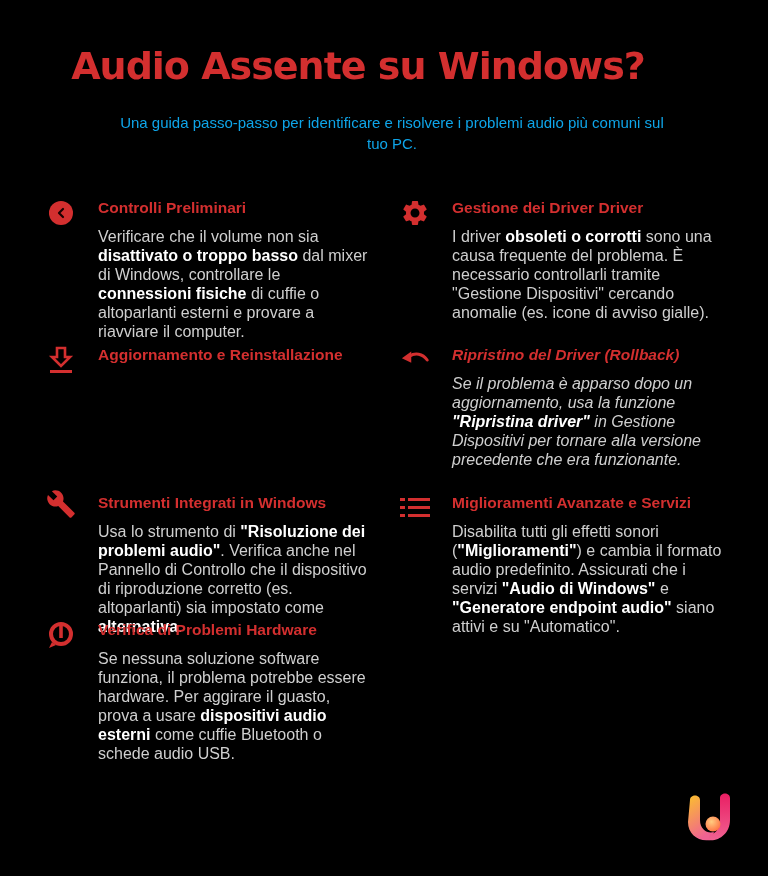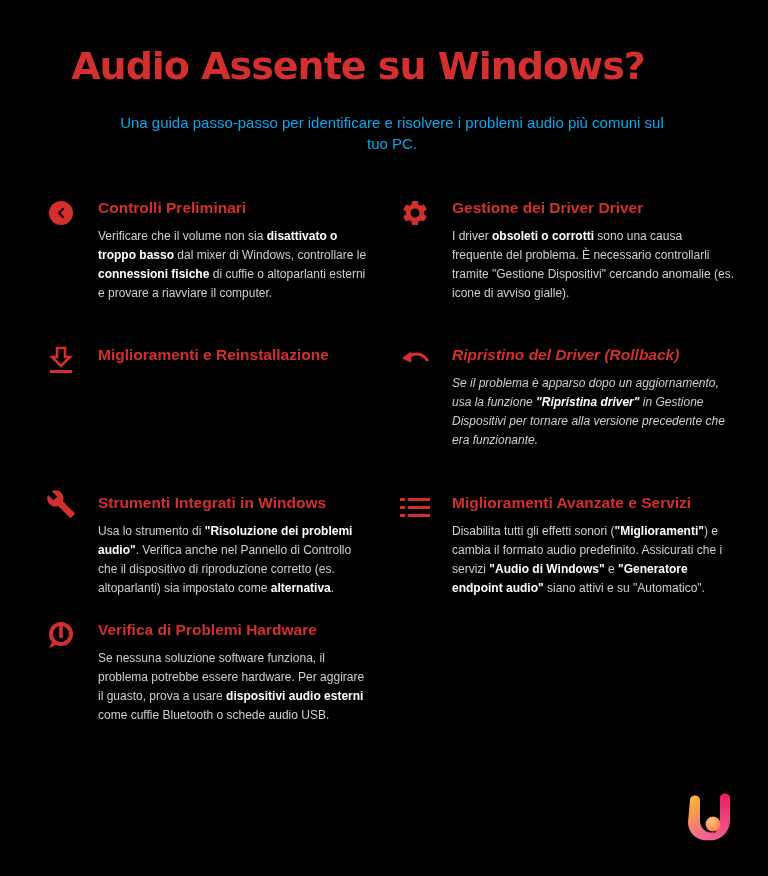--- a/index.html
+++ b/index.html
@@ -57,21 +57,21 @@
     .card h3 {
       margin: 0 0 9px 0;
       font-size: 15.5px;
       font-weight: bold;
       color: #d32f2f;
       line-height: 20px;
       white-space: nowrap;
     }
     .card p {
       margin: 0;
-      font-size: 12px;
+      font-size: 16px;
       line-height: 19px;
       color: #cfcfcf;
     }
     .card p b {
       color: #ffffff;
       font-weight: bold;
     }
     #card-0 { left: 98px;  top: 198px; width: 272px; }
     #card-1 { left: 452px; top: 198px; width: 282px; }
     #card-2 { left: 98px;  top: 345px; width: 272px; }
@@ -116,21 +116,21 @@
   <p>I driver <b>obsoleti o corrotti</b> sono una causa frequente del problema. È necessario controllarli tramite "Gestione Dispositivi" cercando anomalie (es. icone di avviso gialle).</p>
 </div>
 
 <div class="card" id="card-2">
   <span class="icon">
     <svg width="28" height="30" viewBox="0 0 28 30">
       <path d="M10 3 H18 V12 H23 L14 21 L5 12 H10 Z" fill="none" stroke="#d32f2f" stroke-width="2.6" stroke-linejoin="miter"></path>
       <rect x="3" y="25" width="22" height="3" fill="#d32f2f"></rect>
     </svg>
   </span>
-  <h3>Miglioramenti e Reinstallazione</h3>
+  <h3>Aggiornamento e Reinstallazione</h3>
 </div>
 
 <div class="card" id="card-3">
   <span class="icon">
     <svg width="32" height="28" viewBox="0 0 32 28">
       <path d="M10 10 C16 6 24 7 29 14" fill="none" stroke="#d32f2f" stroke-width="3.2" stroke-linecap="round"></path>
       <path d="M2 12 L12 5 L12 17 Z" fill="#d32f2f"></path>
     </svg>
   </span>
   <h3>Ripristino del Driver (Rollback)</h3>

